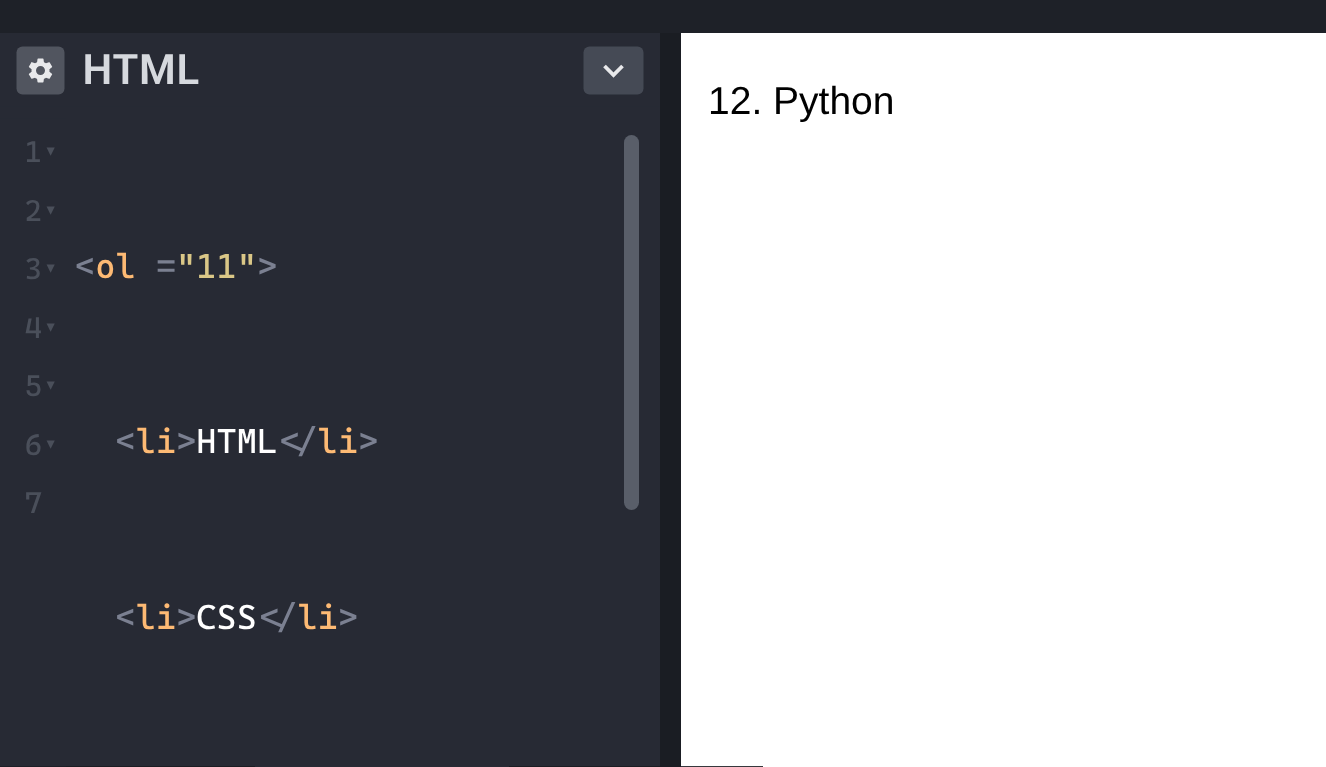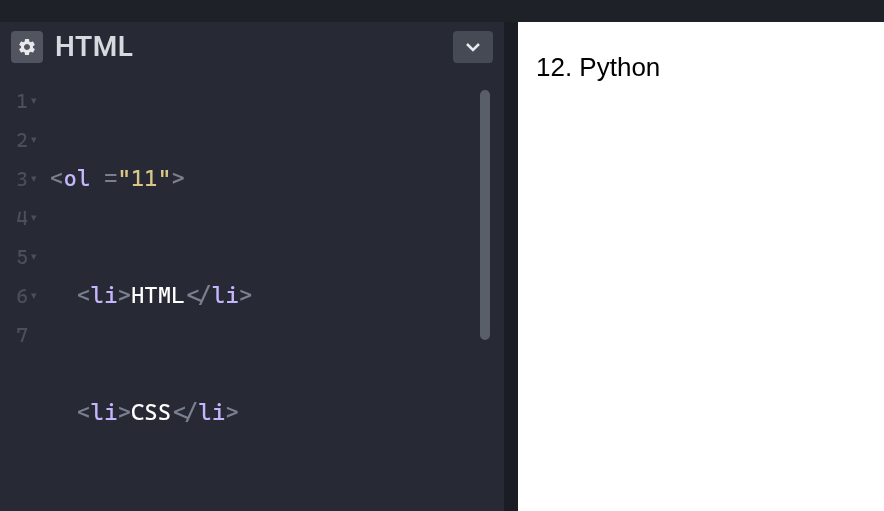--- a/index.html
+++ b/index.html
@@ -18,21 +18,21 @@
     .top-bar {
       height: 22px;
       background: #1e2128;
     }
     .main-container {
       display: flex;
       flex: 1;
       overflow: hidden;
     }
     .editor-panel {
-      width: 504px;
+      width: 440px;
       background: #272a34;
       display: flex;
       flex-direction: column;
       position: relative;
     }
     .editor-header {
       display: flex;
       align-items: center;
       background: #272a34;
       padding: 8px 11px;
@@ -116,21 +116,21 @@
       line-height: 39px;
       white-space: pre;
       color: #e8e9eb;
     }
     .code-line {
       height: 39px;
       display: flex;
       align-items: center;
     }
     .tk-bracket { color: #7b8091; }
-    .tk-tag { color: #c4b5fd; }
+    .tk-tag { color: #fdba74; }
     .tk-attr { color: #9fb67e; }
     .tk-eq { color: #7b8091; }
     .tk-string { color: #dac787; }
     .tk-text { color: #ffffff; }
     .scrollbar-track {
       position: absolute;
       right: 14px;
       top: 68px;
       width: 10px;
       height: 250px;

